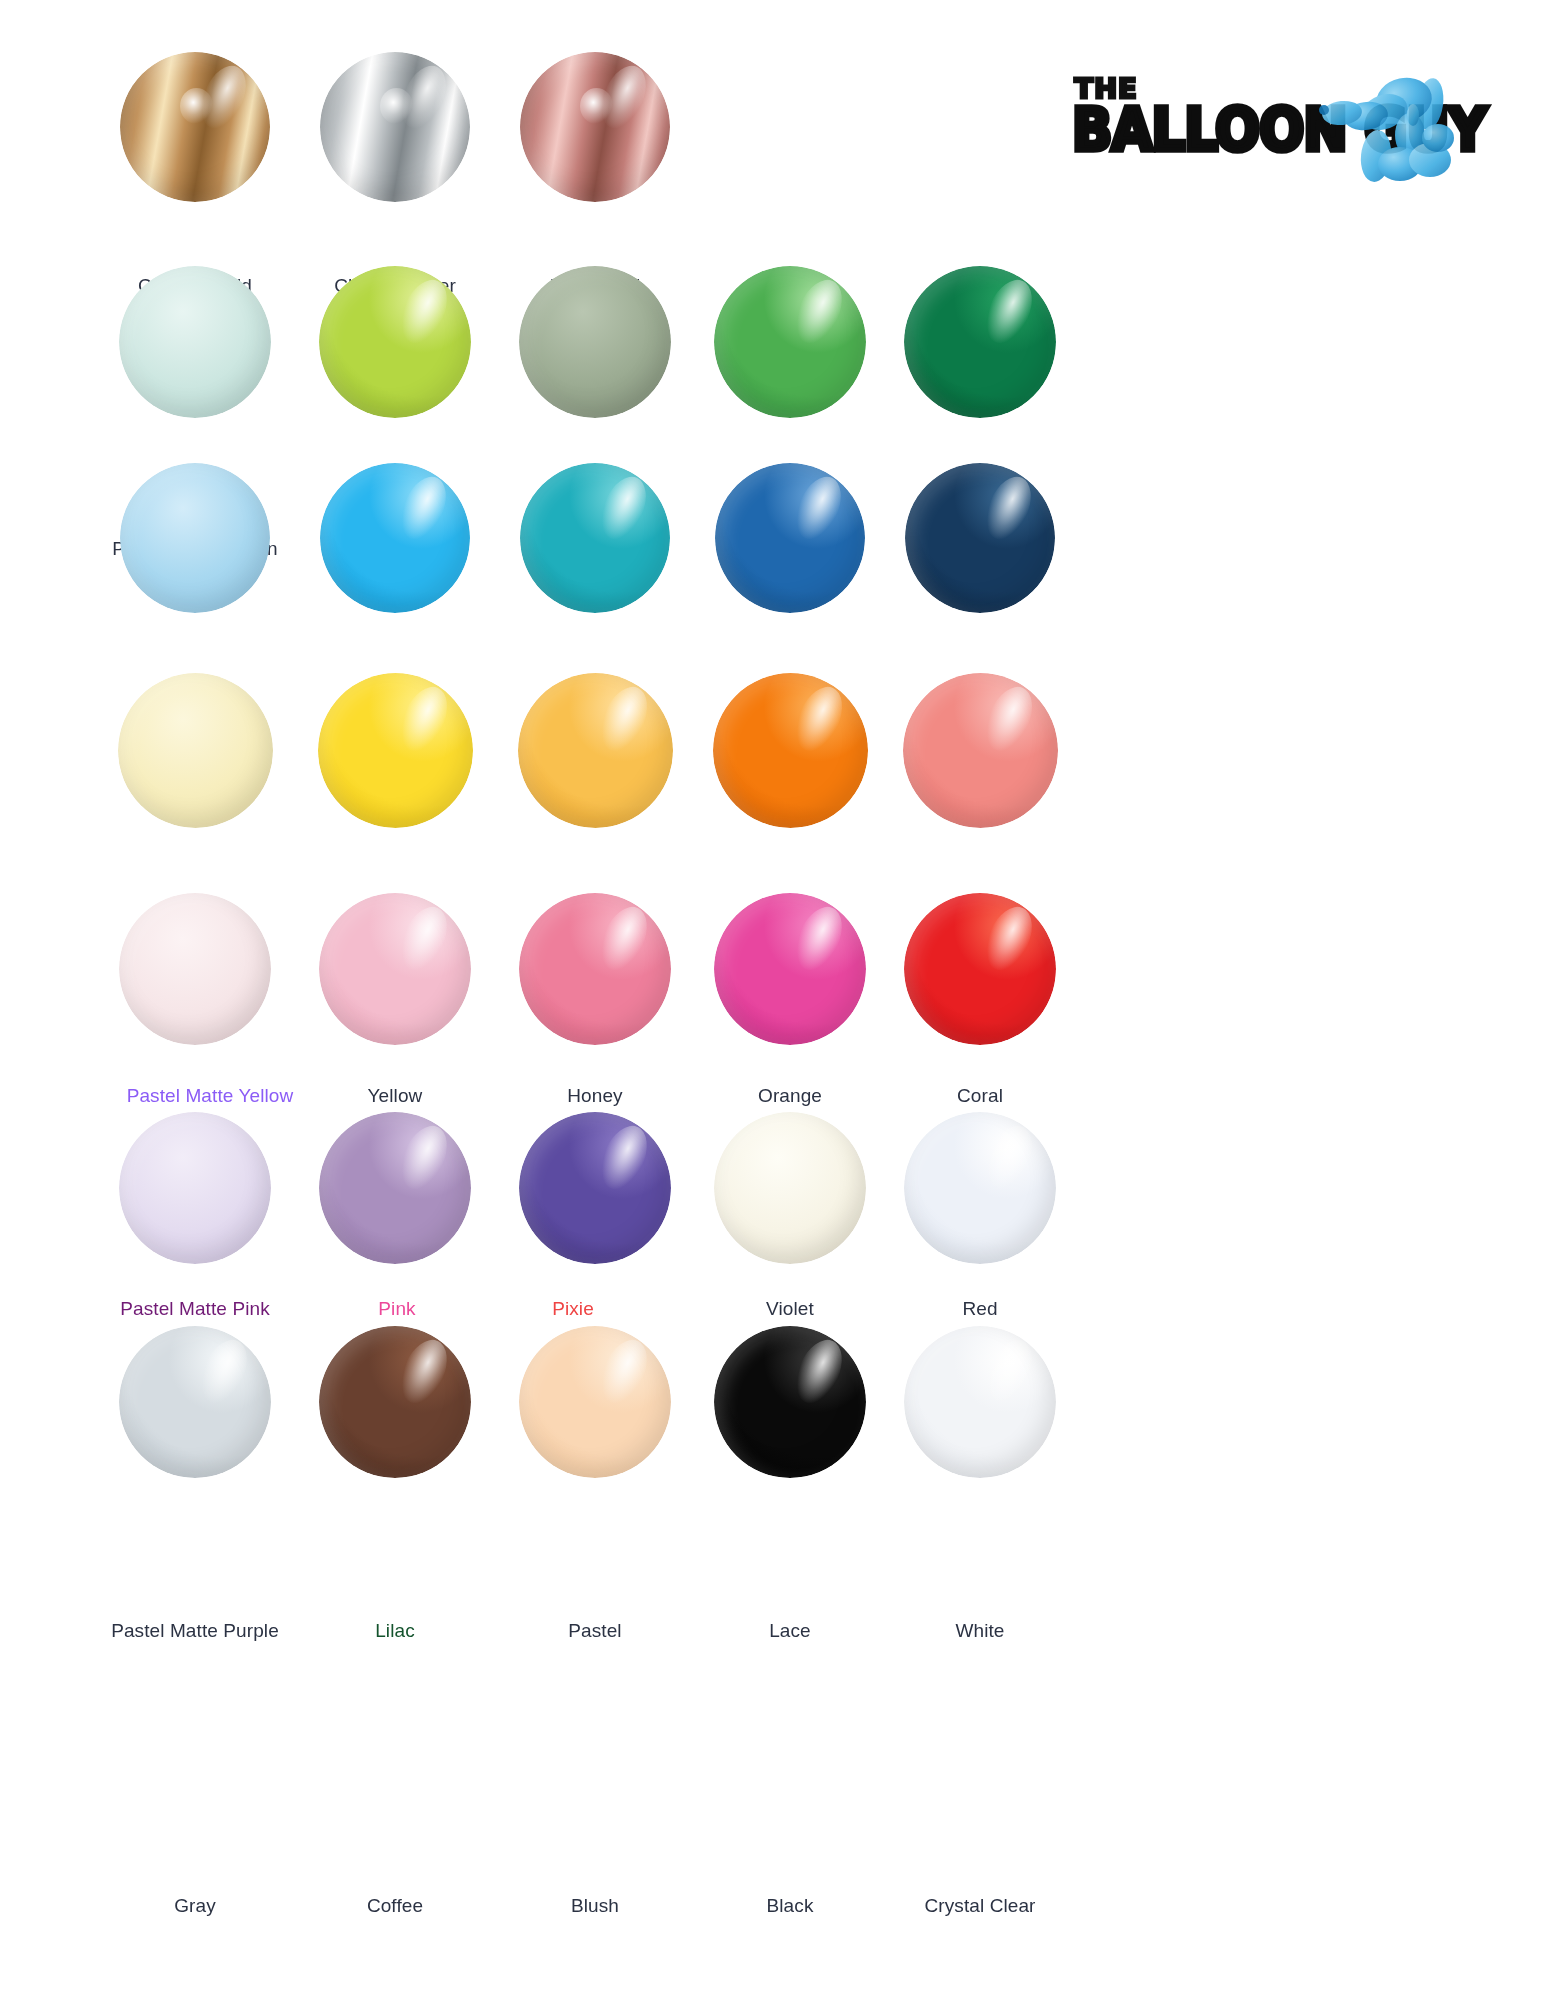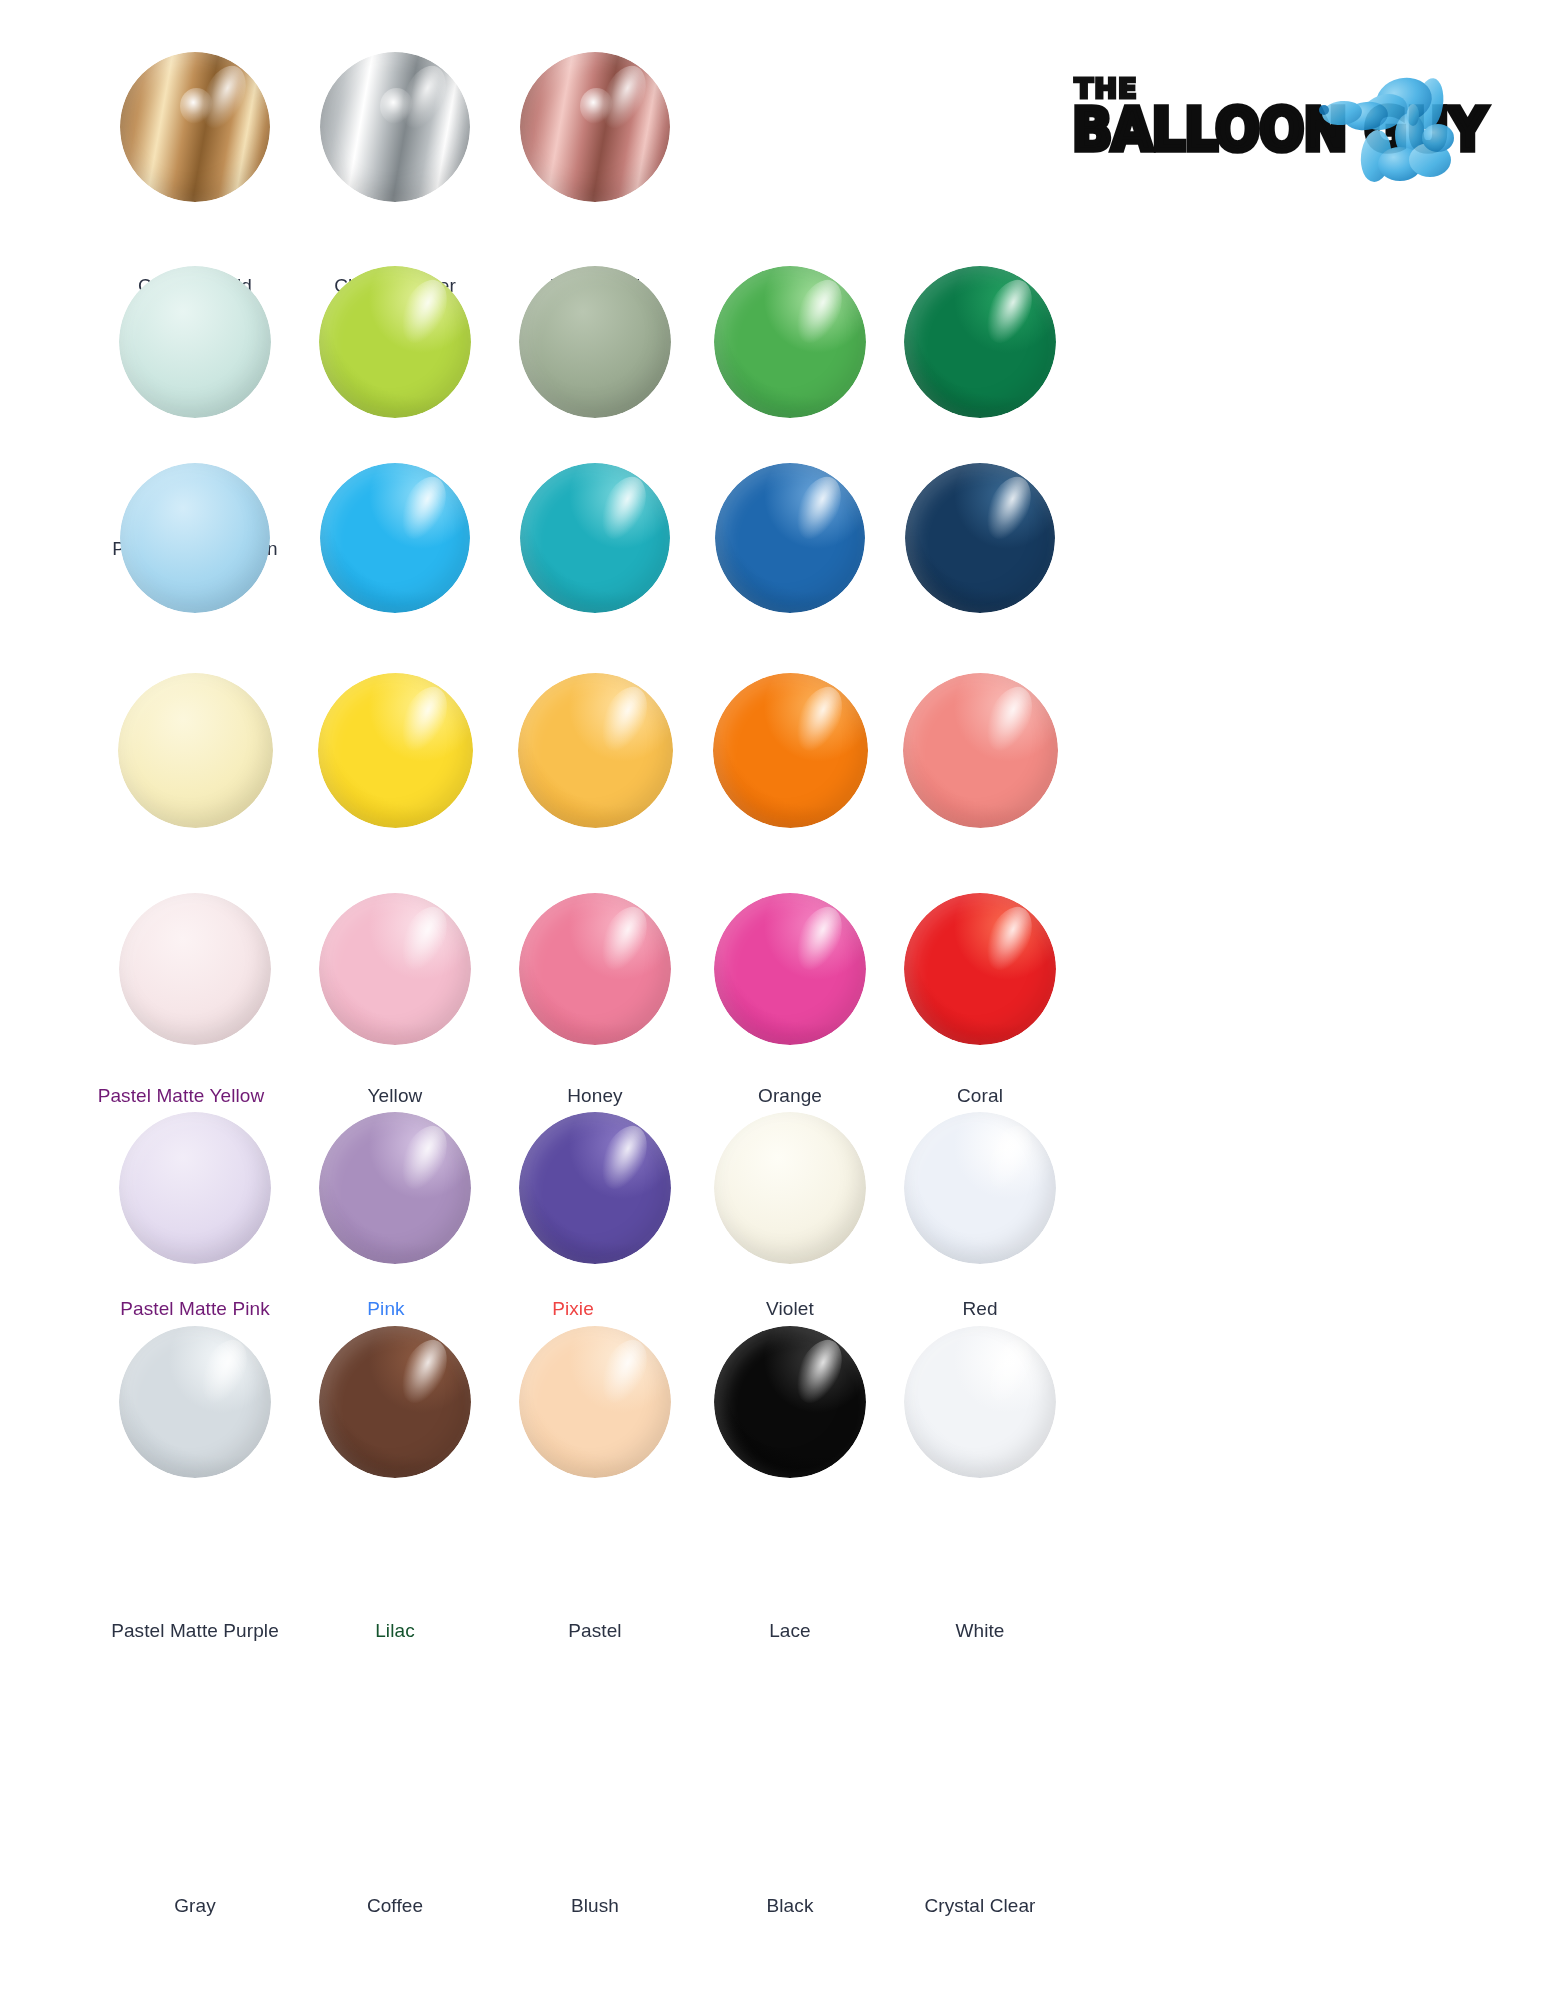--- a/index.html
+++ b/index.html
@@ -186,21 +186,21 @@
         <div class="spec" style="left: 56%; top: 8%; width: 26%; height: 44%; transform: rotate(24deg); background: radial-gradient(at 50% 35%, rgba(255, 255, 255, 0.85) 0%, rgba(255, 255, 255, 0.25) 48%, rgba(255, 255, 255, 0) 72%);"></div>
         <div class="rim" style="box-shadow: rgba(0, 0, 0, 0.1) -6px -10px 22px inset, rgba(255, 255, 255, 0.18) 8px 6px 18px inset;"></div>
       </div>
       <div class="sw-label" style="left: 850px; top: 742px; width: 260px; color: rgb(43, 50, 67);">Navy Blue</div>
     </div>
     <div class="swatch-cell">
       <div class="balloon" style="left: 117.5px; top: 672.5px; width: 155px; height: 155px;">
         <div class="body" style="background: radial-gradient(circle at 42% 30%, rgb(252, 247, 220) 0%, rgb(247, 238, 190) 52%, rgb(235, 224, 168) 100%);"></div>
         <div class="rim" style="box-shadow: rgba(0, 0, 0, 0.1) -6px -10px 22px inset, rgba(255, 255, 255, 0.18) 8px 6px 18px inset;"></div>
       </div>
-      <div class="sw-label" style="left: 51px; top: 1085px; width: 260px; color: #701a75;">Pastel Matte Yellow</div>
+      <div class="sw-label" style="left: 80px; top: 1085px; width: 260px; color: #8b5cf6;">Pastel Matte Yellow</div>
     </div>
     <div class="swatch-cell">
       <div class="balloon" style="left: 317.5px; top: 672.5px; width: 155px; height: 155px;">
         <div class="body" style="background: radial-gradient(circle at 68% 22%, rgb(255, 240, 140) 0%, rgb(252, 220, 45) 34%, rgb(252, 220, 45) 62%, rgb(230, 190, 12) 100%);"></div>
         <div class="spec" style="left: 56%; top: 8%; width: 26%; height: 44%; transform: rotate(24deg); background: radial-gradient(at 50% 35%, rgba(255, 255, 255, 0.85) 0%, rgba(255, 255, 255, 0.25) 48%, rgba(255, 255, 255, 0) 72%);"></div>
         <div class="rim" style="box-shadow: rgba(0, 0, 0, 0.1) -6px -10px 22px inset, rgba(255, 255, 255, 0.18) 8px 6px 18px inset;"></div>
       </div>
       <div class="sw-label" style="left: 265px; top: 1085px; width: 260px; color: rgb(43, 50, 67);">Yellow</div>
     </div>
     <div class="swatch-cell">
@@ -233,21 +233,21 @@
         <div class="rim" style="box-shadow: rgba(0, 0, 0, 0.1) -6px -10px 22px inset, rgba(255, 255, 255, 0.18) 8px 6px 18px inset;"></div>
       </div>
       <div class="sw-label" style="left: 65px; top: 1298px; width: 260px; color: #701a75;">Pastel Matte Pink</div>
     </div>
     <div class="swatch-cell">
       <div class="balloon" style="left: 319px; top: 893px; width: 152px; height: 152px;">
         <div class="body" style="background: radial-gradient(circle at 68% 22%, rgb(251, 224, 232) 0%, rgb(244, 188, 205) 34%, rgb(244, 188, 205) 62%, rgb(226, 155, 176) 100%);"></div>
         <div class="spec" style="left: 56%; top: 8%; width: 26%; height: 44%; transform: rotate(24deg); background: radial-gradient(at 50% 35%, rgba(255, 255, 255, 0.85) 0%, rgba(255, 255, 255, 0.25) 48%, rgba(255, 255, 255, 0) 72%);"></div>
         <div class="rim" style="box-shadow: rgba(0, 0, 0, 0.1) -6px -10px 22px inset, rgba(255, 255, 255, 0.18) 8px 6px 18px inset;"></div>
       </div>
-      <div class="sw-label" style="left: 256px; top: 1298px; width: 260px; color: #3b82f6;">Pink</div>
+      <div class="sw-label" style="left: 267px; top: 1298px; width: 260px; color: #ec4899;">Pink</div>
     </div>
     <div class="swatch-cell">
       <div class="balloon" style="left: 519px; top: 893px; width: 152px; height: 152px;">
         <div class="body" style="background: radial-gradient(circle at 68% 22%, rgb(248, 179, 196) 0%, rgb(238, 126, 155) 34%, rgb(238, 126, 155) 62%, rgb(216, 92, 124) 100%);"></div>
         <div class="spec" style="left: 56%; top: 8%; width: 26%; height: 44%; transform: rotate(24deg); background: radial-gradient(at 50% 35%, rgba(255, 255, 255, 0.85) 0%, rgba(255, 255, 255, 0.25) 48%, rgba(255, 255, 255, 0) 72%);"></div>
         <div class="rim" style="box-shadow: rgba(0, 0, 0, 0.1) -6px -10px 22px inset, rgba(255, 255, 255, 0.18) 8px 6px 18px inset;"></div>
       </div>
       <div class="sw-label" style="left: 443px; top: 1298px; width: 260px; color: #ef4444;">Pixie</div>
     </div>
     <div class="swatch-cell">

